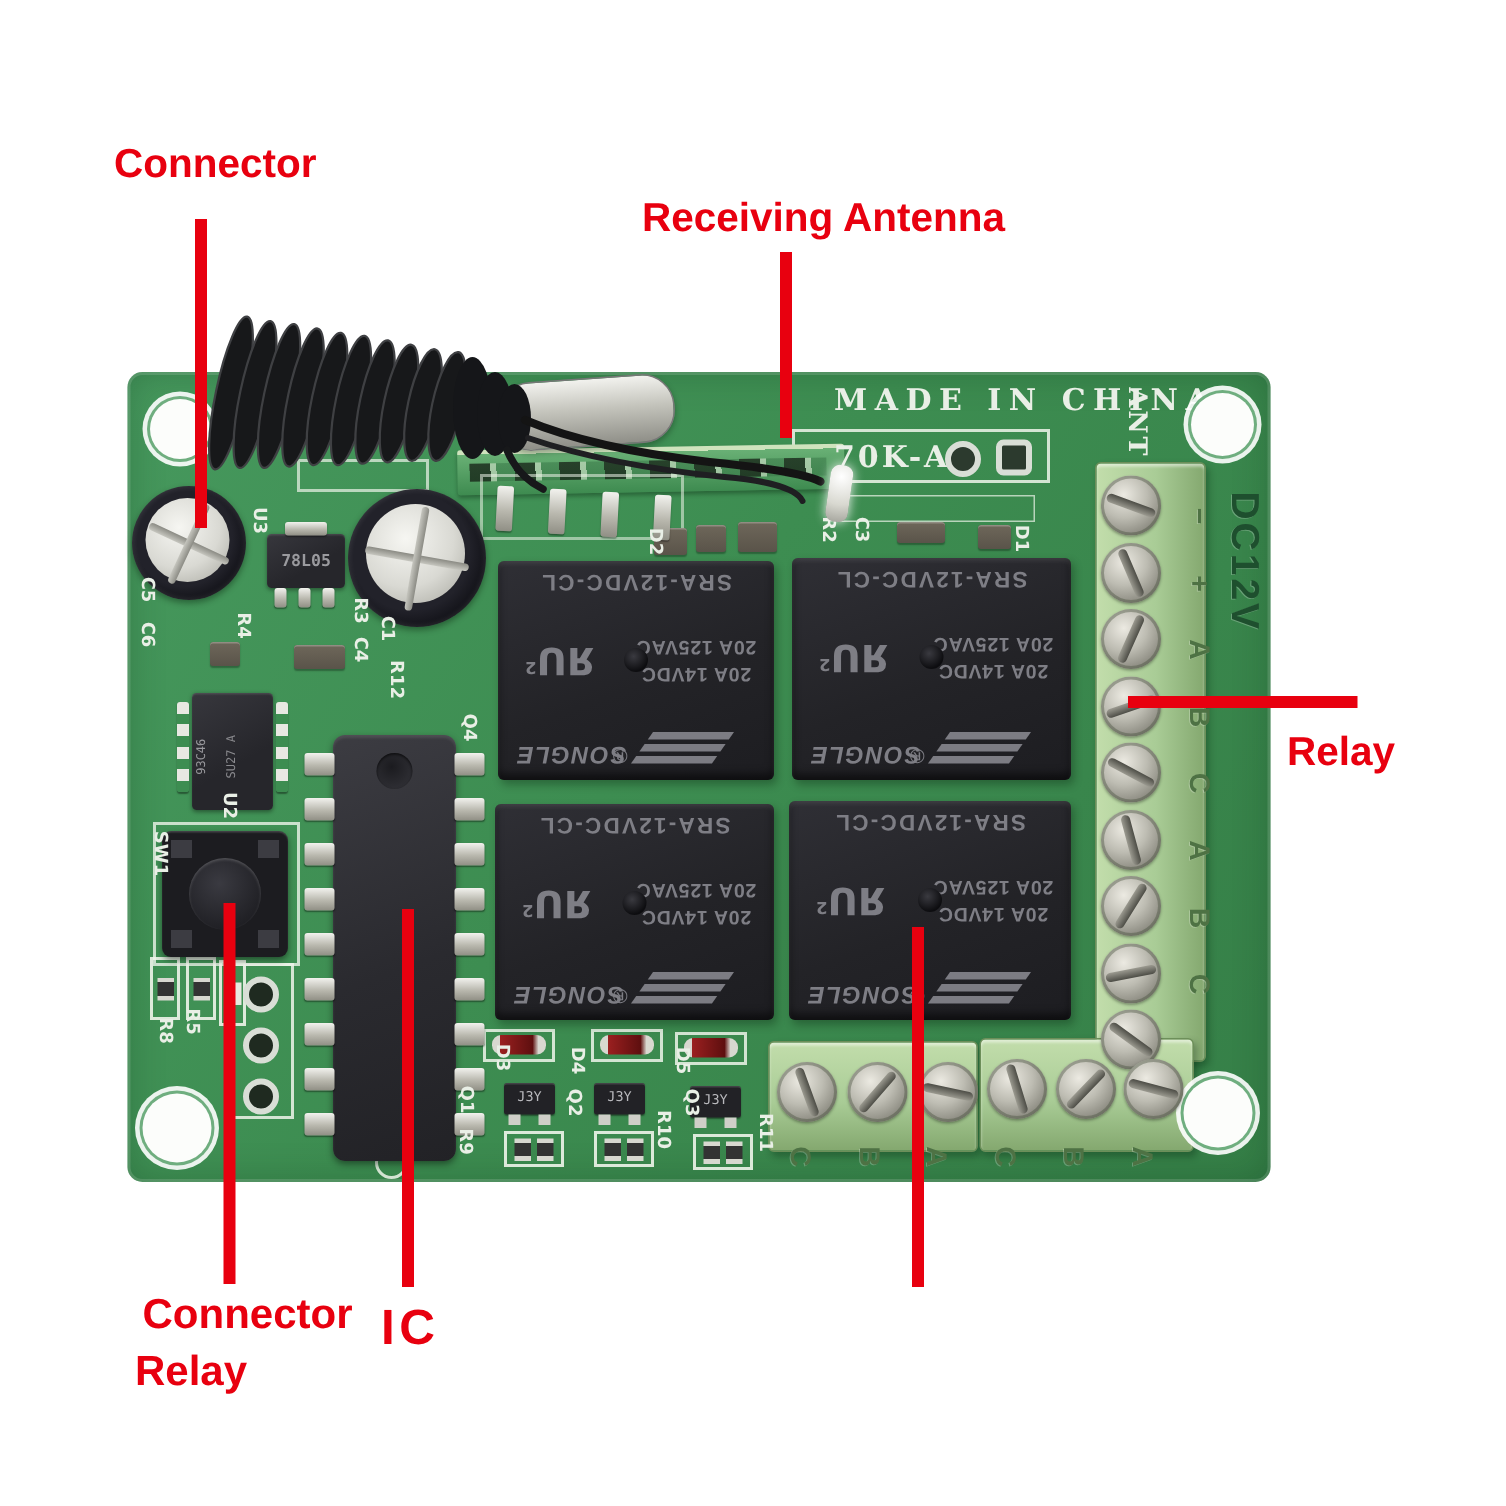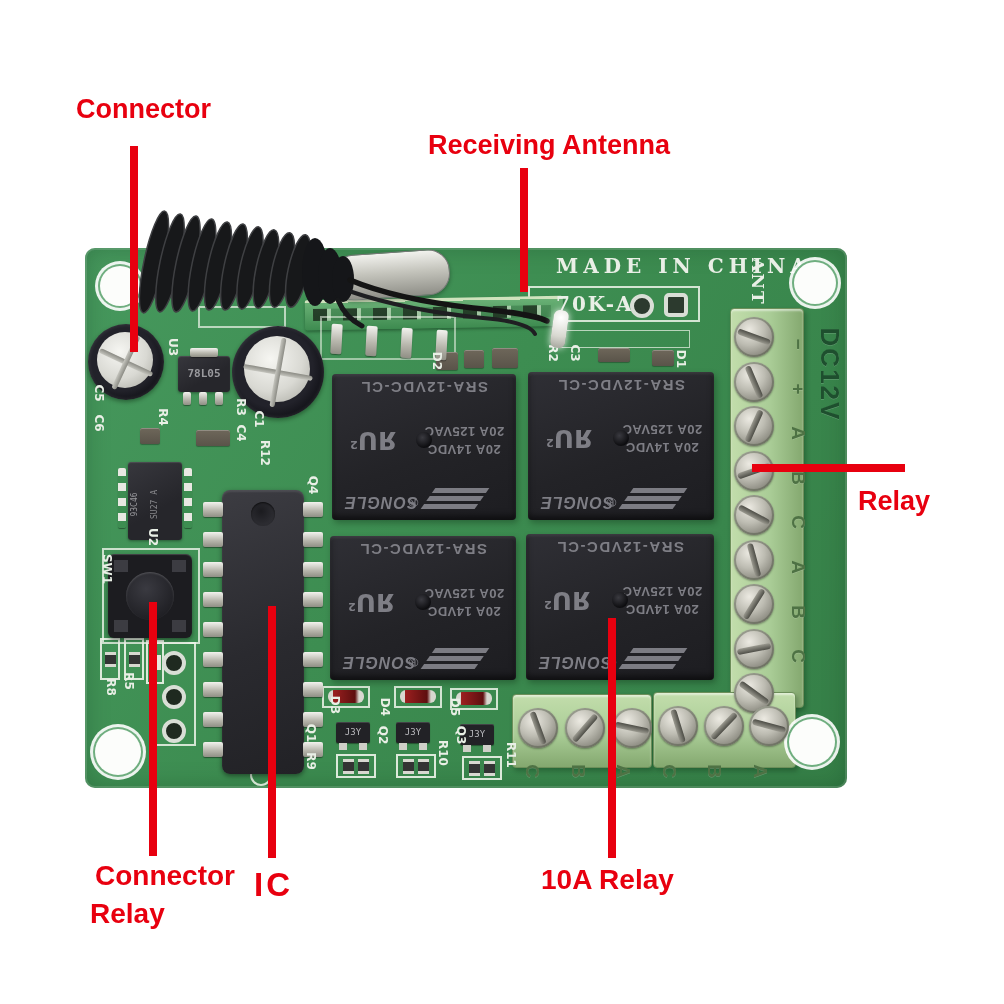--- a/index.html
+++ b/index.html
@@ -304,21 +304,20 @@
   <div class="red-label" style="left:858px;top:486px">Relay</div>
 
   <div class="red-vline" style="left:149px;top:602px;height:254px"></div>
   <div class="red-label" style="left:95px;top:860px;font-size:28px">Connector</div>
   <div class="red-label" style="left:90px;top:898px;font-size:28px">Relay</div>
 
   <div class="red-vline" style="left:268px;top:606px;height:252px"></div>
   <div class="red-label" style="left:254px;top:866px;font-size:33px;letter-spacing:3px">IC</div>
 
   <div class="red-vline" style="left:608px;top:618px;height:240px"></div>
-  <div class="red-label" style="left:541px;top:864px;font-size:28px">10A Relay</div>
 
 <div class="screw" style="left:734px;top:317px">
       <i style="transform:rotate(20deg)"></i>
     </div>
     <div class="screw" style="left:734px;top:361.5px">
       <i style="transform:rotate(67deg)"></i>
     </div>
     <div class="screw" style="left:734px;top:406px">
       <i style="transform:rotate(114deg)"></i>
     </div>

